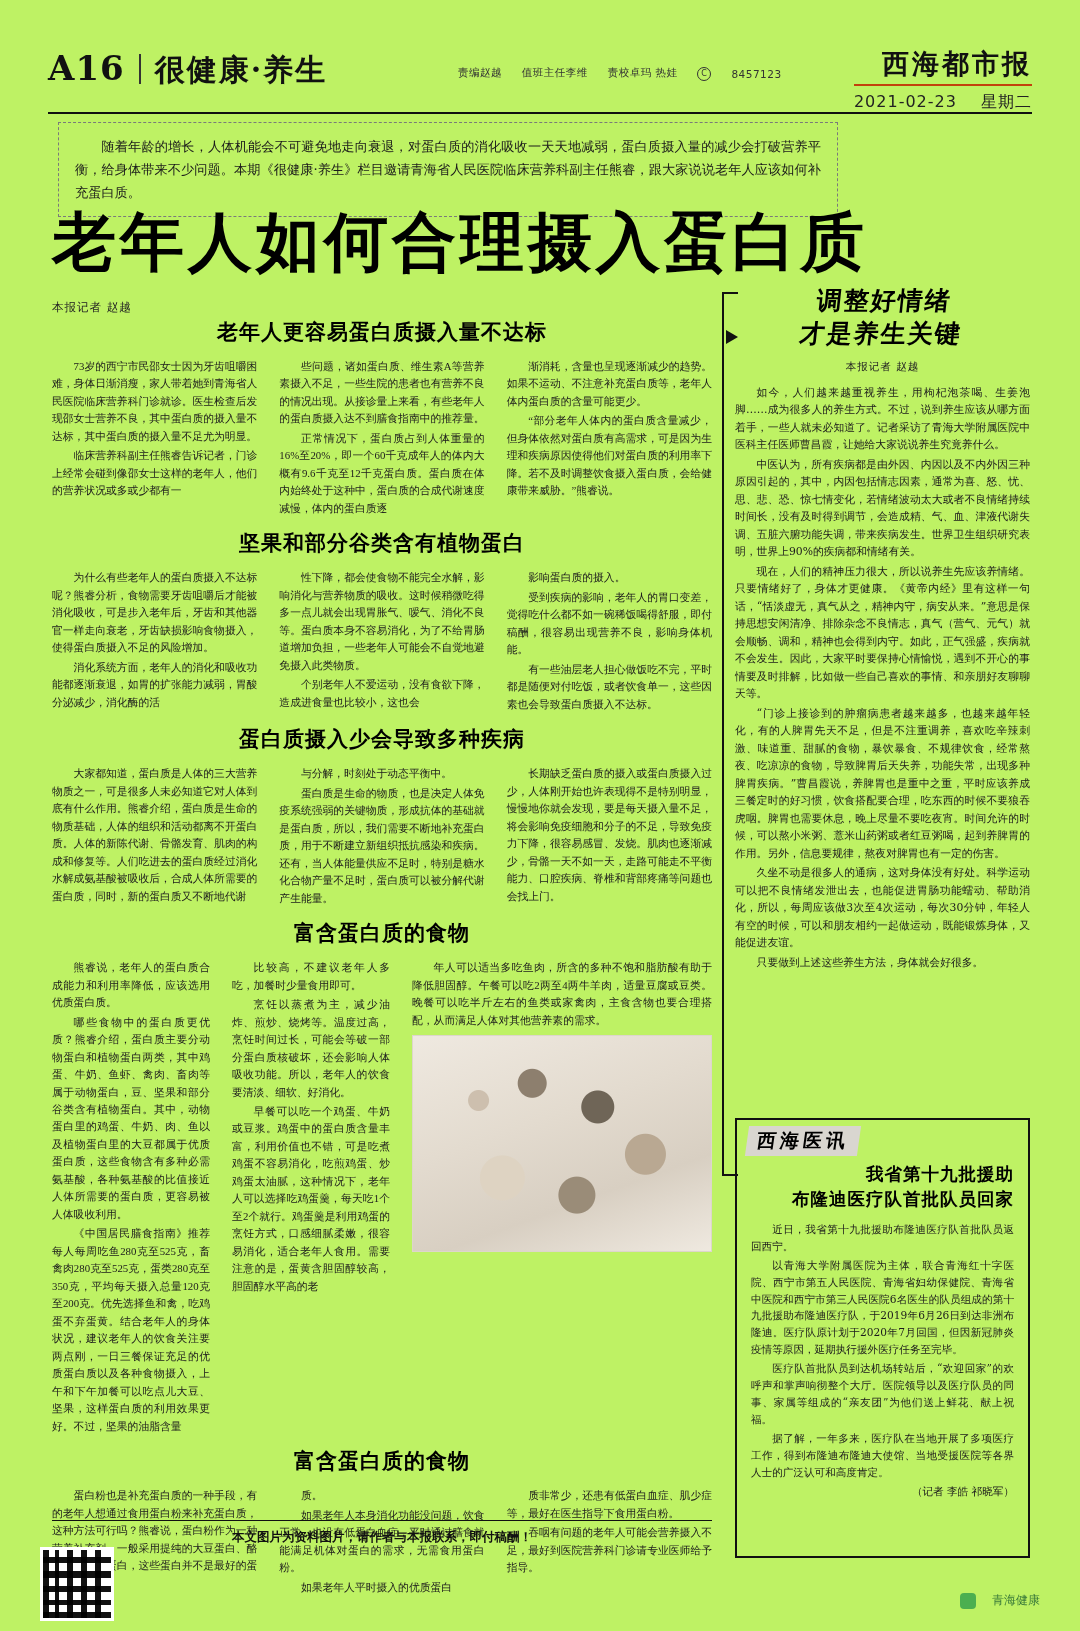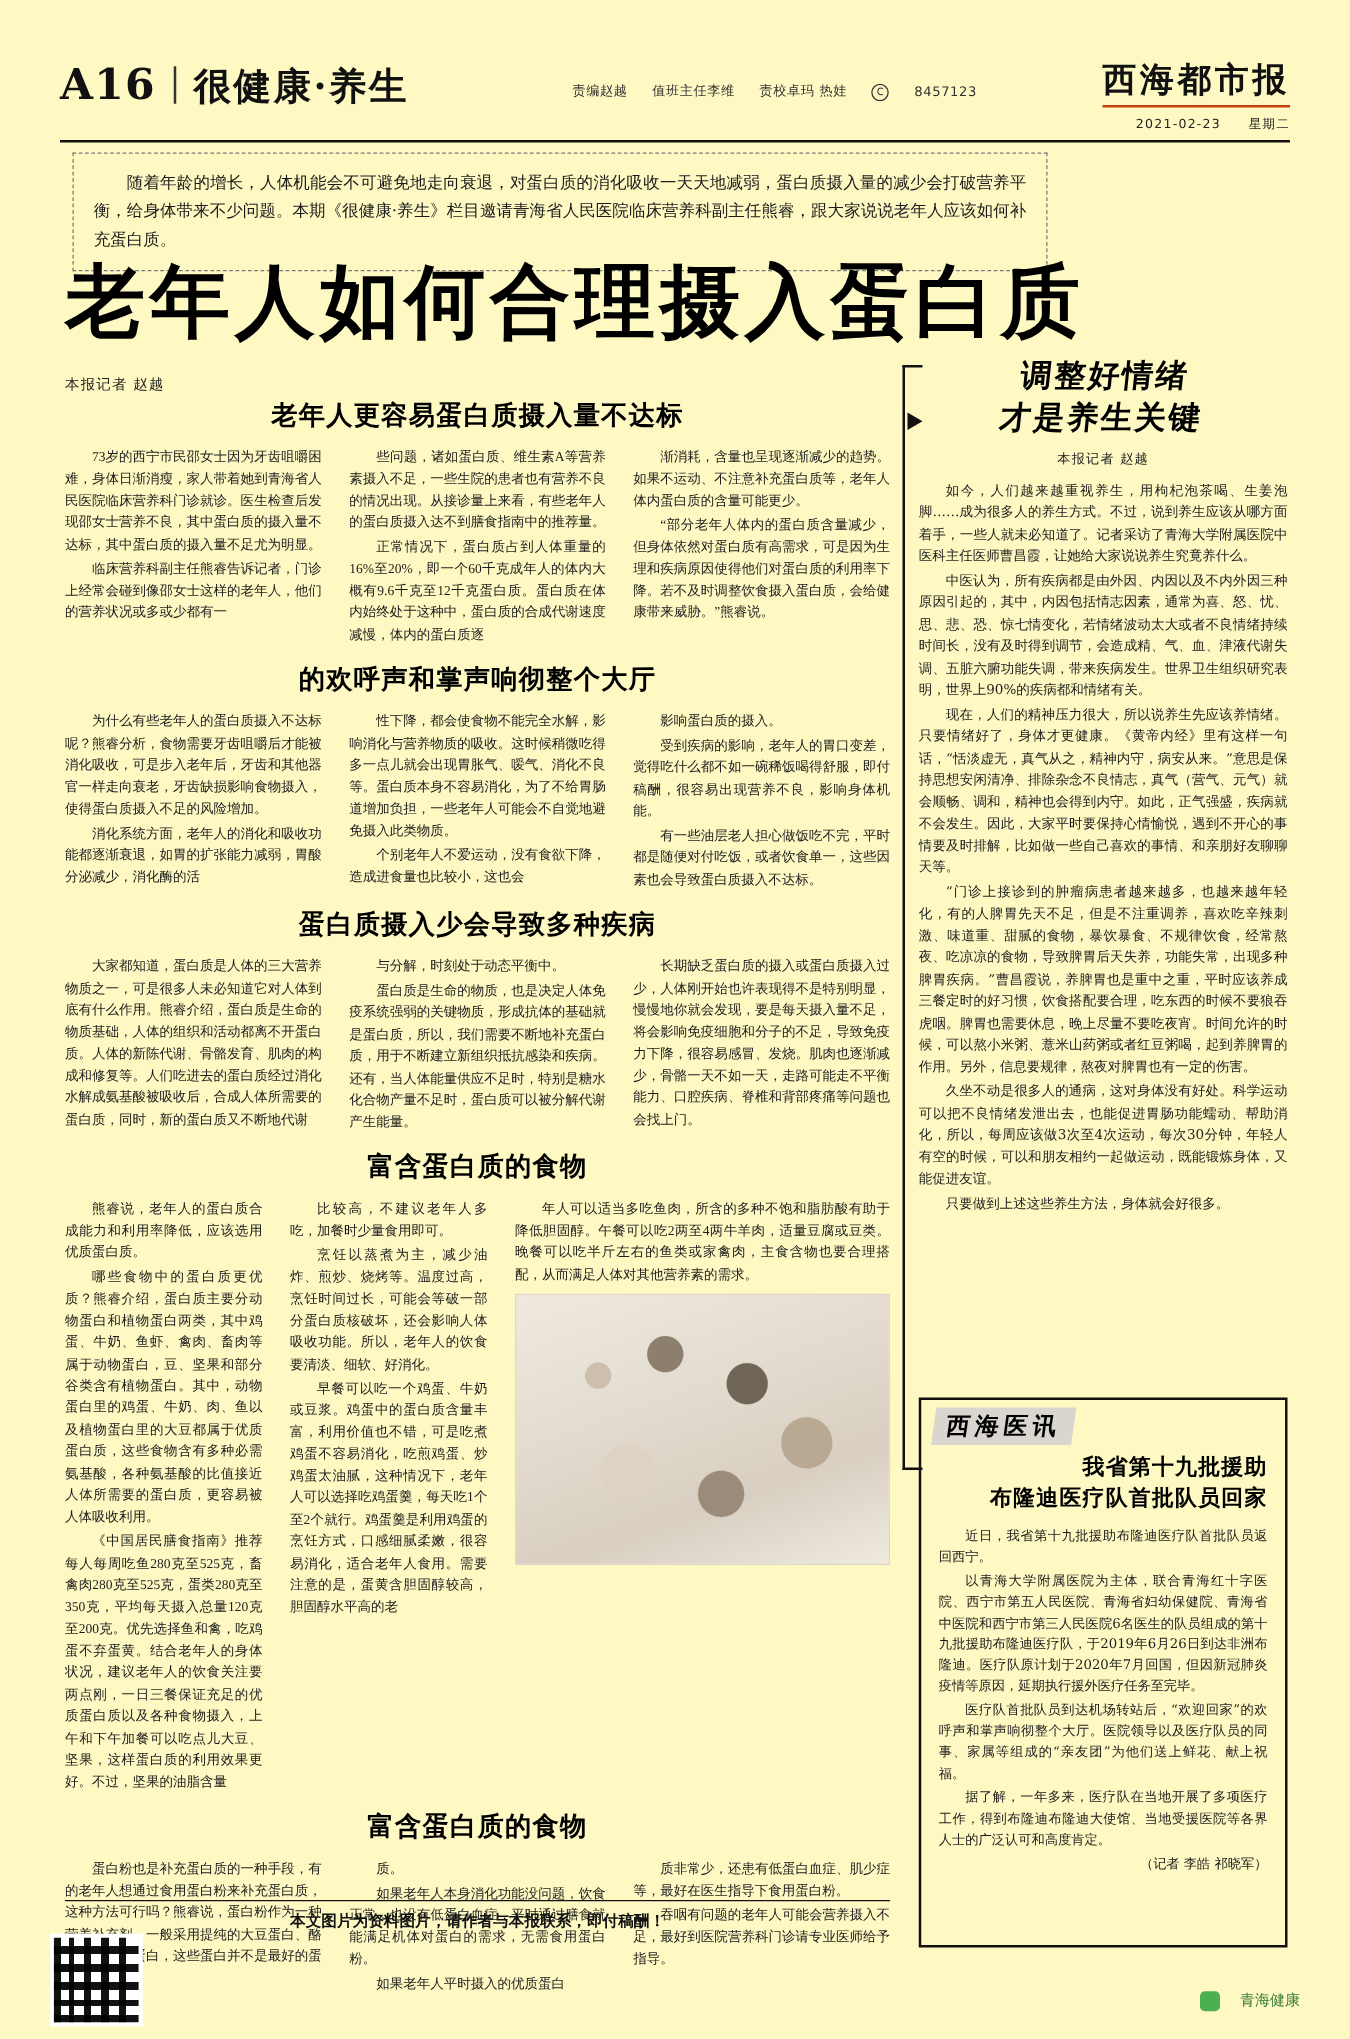--- a/index.html
+++ b/index.html
@@ -1,34 +1,34 @@
 <!DOCTYPE html>
 <html><head>
 <meta charset="utf-8">
 <style>
   html,body{margin:0;padding:0;background:#f2f0ec;}
   body{font-family:"DejaVu Sans","Liberation Sans",sans-serif;}
   .page{
-    width:1080px;height:1631px;position:relative;background:#fef9c3;
+    width:1080px;height:1631px;position:relative;background:#bef264;
     box-sizing:border-box;padding:0;overflow:hidden;
   }
   
   .masthead{position:absolute;left:48px;top:48px;right:48px;height:62px;}
   .mh-left{position:absolute;left:0;top:0;display:flex;align-items:baseline;}
   .mh-page{font-family:"DejaVu Serif","Liberation Serif",serif;font-size:34px;font-weight:bold;color:#111;letter-spacing:1px;}
   .mh-bar{display:inline-block;width:2px;height:30px;background:#333;margin:0 14px;position:relative;top:4px;}
   .mh-section{font-family:"DejaVu Serif","Liberation Serif",serif;font-size:30px;font-weight:bold;color:#111;letter-spacing:2px;}
   .mh-credits{position:absolute;left:410px;top:18px;font-size:10.5px;color:#333;letter-spacing:.5px;}
   .mh-credits span{margin-right:16px;}
   .mh-phone{display:inline-flex;align-items:center;gap:4px;}
   .circ{display:inline-block;width:12px;height:12px;border:1px solid #333;border-radius:50%;font-size:8px;line-height:11px;text-align:center;}
   .mh-right{position:absolute;right:0;top:-2px;text-align:right;}
   .mh-logo{font-family:"DejaVu Serif","Liberation Serif",serif;font-size:27px;font-weight:bold;letter-spacing:3px;color:#111;
            border-bottom:2px solid #c2410c;padding-bottom:2px;}
-  .mh-date{font-size:10px;color:#222;margin-top:6px;letter-spacing:1px;}
+  .mh-date{font-size:16px;color:#222;margin-top:6px;letter-spacing:1px;}
   .mh-date span{margin-left:18px;}
   .rule{position:absolute;left:48px;right:48px;top:112px;height:2px;background:#111;}
 
   
   .abstract{
     position:absolute;left:58px;top:122px;width:780px;
     border:1px dashed #7a7a7a;padding:12px 16px;box-sizing:border-box;
     font-family:"DejaVu Serif","Liberation Serif",serif;
     font-size:13.2px;line-height:1.75;color:#1a1a1a;text-align:justify;
   }
@@ -175,21 +175,21 @@
       <div class="col">
         <p>些问题，诸如蛋白质、维生素A等营养素摄入不足，一些生院的患者也有营养不良的情况出现。从接诊量上来看，有些老年人的蛋白质摄入达不到膳食指南中的推荐量。</p>
         <p>正常情况下，蛋白质占到人体重量的16%至20%，即一个60千克成年人的体内大概有9.6千克至12千克蛋白质。蛋白质在体内始终处于这种中，蛋白质的合成代谢速度减慢，体内的蛋白质逐</p>
       </div>
       <div class="col">
         <p>渐消耗，含量也呈现逐渐减少的趋势。如果不运动、不注意补充蛋白质等，老年人体内蛋白质的含量可能更少。</p>
         <p>“部分老年人体内的蛋白质含量减少，但身体依然对蛋白质有高需求，可是因为生理和疾病原因使得他们对蛋白质的利用率下降。若不及时调整饮食摄入蛋白质，会给健康带来威胁。”熊睿说。</p>
       </div>
     </div>
 
-    <div class="sec-title">的欢呼声和掌声响彻整个大厅</div>
+    <div class="sec-title">坚果和部分谷类含有植物蛋白</div>
     <div class="cols2">
       <div class="col">
         <p>为什么有些老年人的蛋白质摄入不达标呢？熊睿分析，食物需要牙齿咀嚼后才能被消化吸收，可是步入老年后，牙齿和其他器官一样走向衰老，牙齿缺损影响食物摄入，使得蛋白质摄入不足的风险增加。</p>
         <p>消化系统方面，老年人的消化和吸收功能都逐渐衰退，如胃的扩张能力减弱，胃酸分泌减少，消化酶的活</p>
       </div>
       <div class="col">
         <p>性下降，都会使食物不能完全水解，影响消化与营养物质的吸收。这时候稍微吃得多一点儿就会出现胃胀气、嗳气、消化不良等。蛋白质本身不容易消化，为了不给胃肠道增加负担，一些老年人可能会不自觉地避免摄入此类物质。</p>
         <p>个别老年人不爱运动，没有食欲下降，造成进食量也比较小，这也会</p>
       </div>
       <div class="col">

